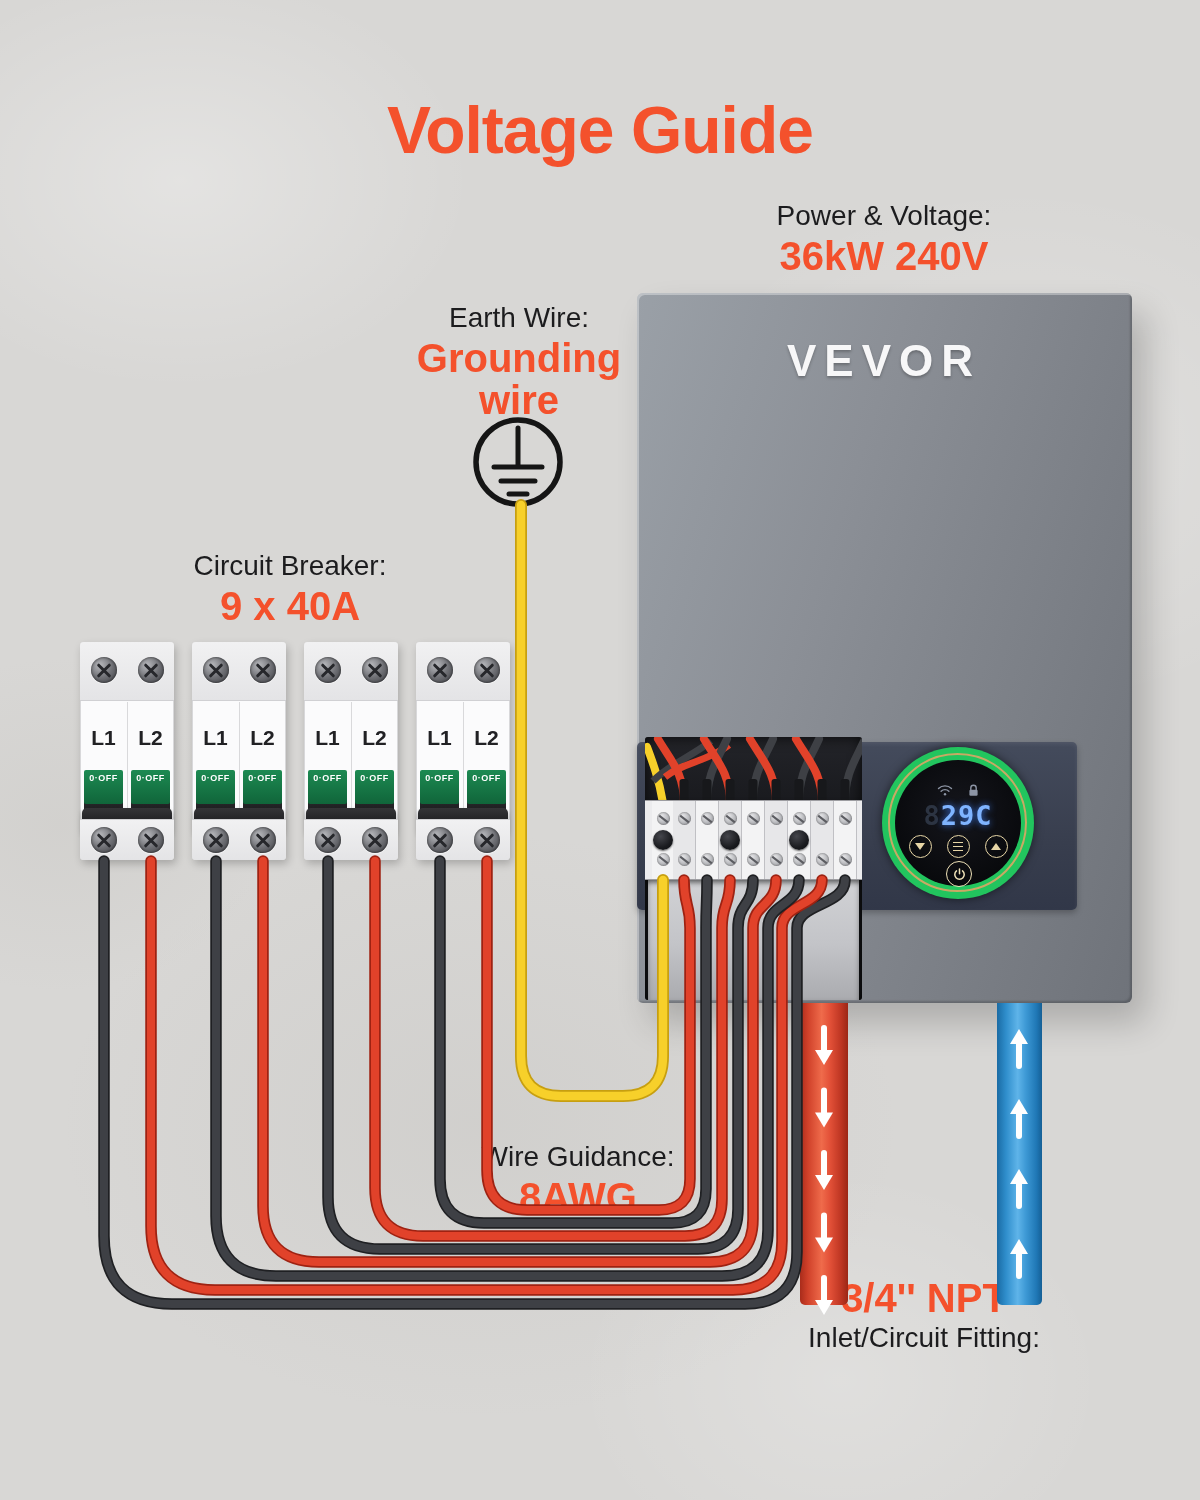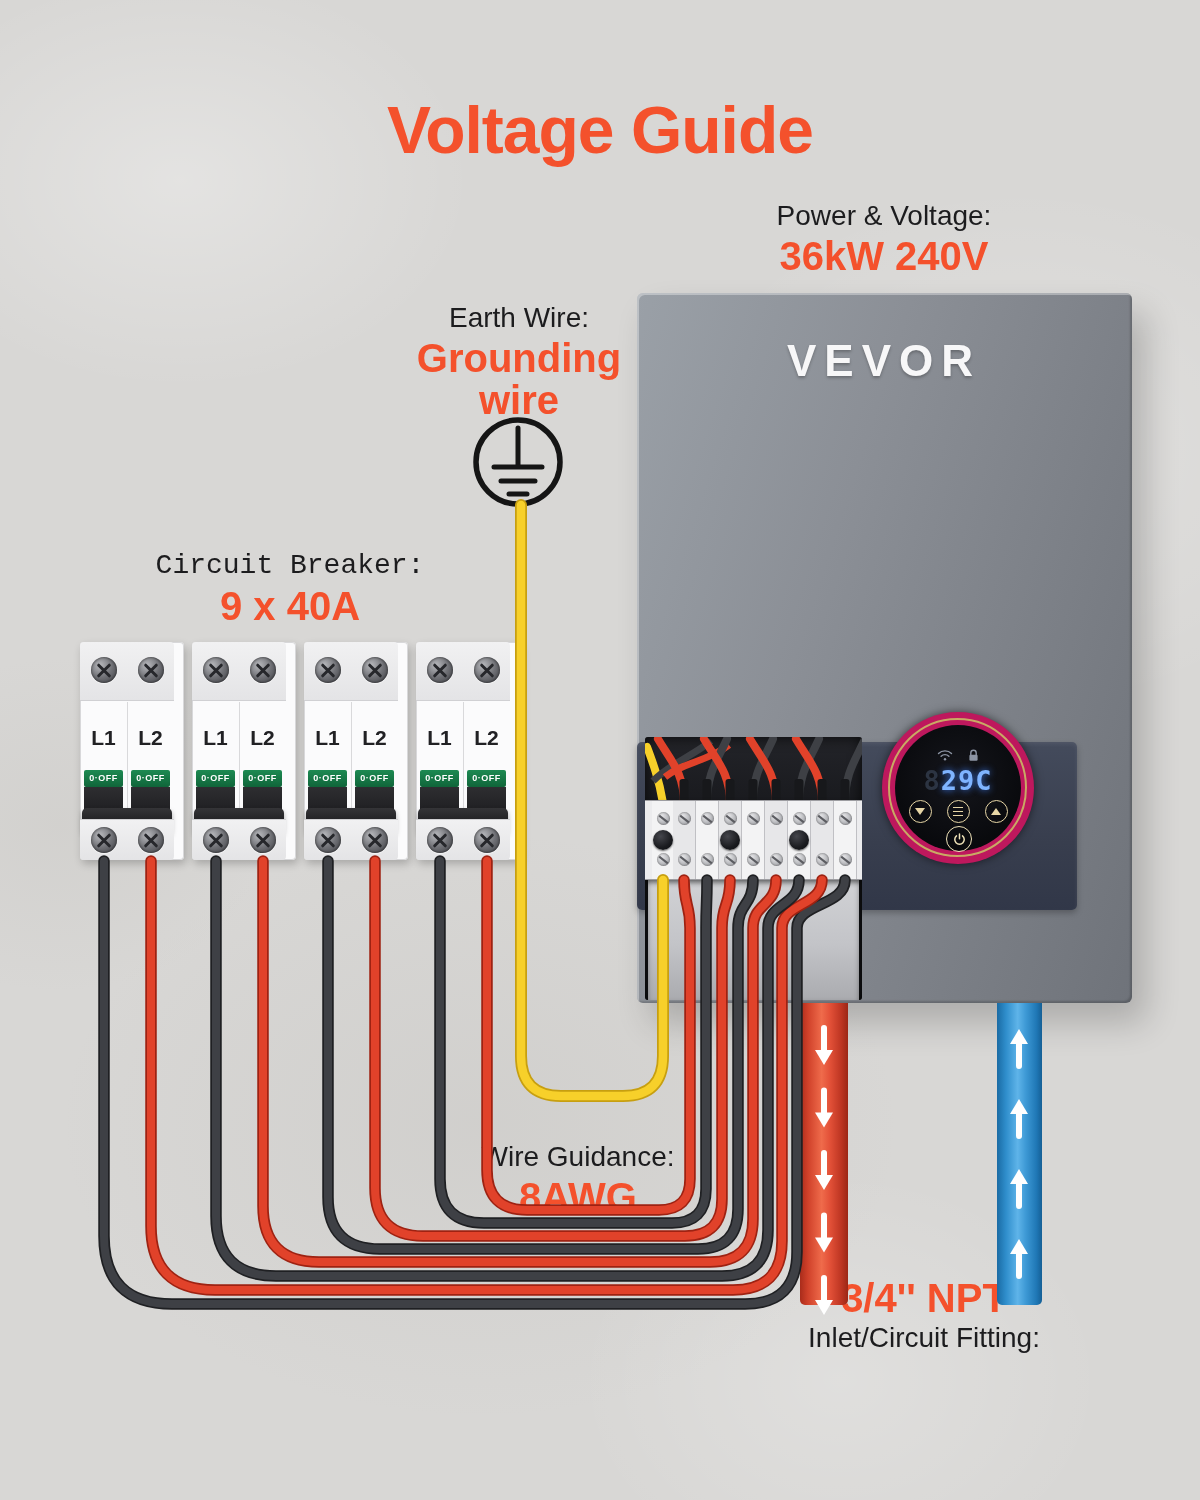--- a/index.html
+++ b/index.html
@@ -32,42 +32,42 @@
     background:linear-gradient(180deg,#d2d3d6,#c3c4c8 55%,#aaabaf);box-shadow:inset 0 3px 5px rgba(0,0,0,.35);}
   .strip{position:absolute;left:0px;top:63px;width:217px;height:78px;background:#ececee;
     border-top:1px solid #9d9da1;border-bottom:1px solid #9d9da1;box-shadow:0 3px 5px rgba(0,0,0,.45);}
   .seg{position:absolute;top:0;height:78px;border-right:1px solid #c0c0c4;}
   .tscrew{position:absolute;width:13px;height:13px;border-radius:50%;
     background:radial-gradient(circle at 35% 32%,#e8e8ea,#b9babe 55%,#86878c);box-shadow:inset 0 0 2px rgba(0,0,0,.5);}
   .tscrew::before{content:"";position:absolute;left:1px;top:5.5px;width:11px;height:2px;background:#5b5c61;transform:rotate(38deg);}
   .hex{position:absolute;width:20px;height:20px;border-radius:50%;background:radial-gradient(circle at 38% 32%,#45464c,#1a1b1f 60%,#0b0c0f);box-shadow:0 1px 2px rgba(0,0,0,.6);}
   
   .breaker{position:absolute;top:642px;width:94px;height:218px;border-radius:4px;background:#fbfbfc;
-    box-shadow:2px 4px 9px rgba(0,0,0,.22), inset 0 0 0 1px #d8d8da;padding-left:10px;}
+    box-shadow:2px 4px 9px rgba(0,0,0,.22), inset 0 0 0 1px #d8d8da;}
   .bk-top,.bk-bot{position:absolute;left:0;width:94px;background:linear-gradient(180deg,#f1f1f2,#e4e4e6);}
   .bk-top{top:0;height:58px;border-radius:4px 4px 0 0;border-bottom:1px solid #d0d0d3;}
   .bk-bot{bottom:0;height:40px;border-radius:0 0 4px 4px;border-top:1px solid #d0d0d3;}
   .screw{position:absolute;width:26px;height:26px;border-radius:50%;
     background:radial-gradient(circle at 35% 32%,#b9babe,#707176 50%,#3c3d42);box-shadow:inset 0 0 3px rgba(0,0,0,.7),0 1px 1px rgba(255,255,255,.6);}
   .screw::before,.screw::after{content:"";position:absolute;left:4px;top:11.5px;width:18px;height:3px;background:#26272b;border-radius:2px;}
   .screw::before{transform:rotate(45deg);} .screw::after{transform:rotate(-45deg);}
   .pole-label{position:absolute;top:84px;font-size:21px;font-weight:bold;color:#212124;width:47px;text-align:center;}
   .seam{position:absolute;left:46.5px;top:60px;width:1px;height:118px;background:#d9d9db;}
-  .badge{position:absolute;top:128px;width:39px;height:17px;background:linear-gradient(180deg,#1d8a52,#10653a);
+  .badge{position:absolute;top:128px;width:39px;height:34px;background:linear-gradient(180deg,#1d8a52,#10653a);
     color:#fff;font-size:9px;font-weight:bold;text-align:center;line-height:17px;letter-spacing:.5px;border-radius:2px;}
   .lever{position:absolute;top:145px;width:39px;height:28px;background:linear-gradient(180deg,#2e2e31,#1d1d20);}
   .handlebar{position:absolute;left:2px;top:166px;width:90px;height:26px;border-radius:5px;
     background:linear-gradient(180deg,#343437,#1f1f22 55%,#141417);box-shadow:0 3px 5px rgba(0,0,0,.35);}
   .handlebar::after{content:"";position:absolute;left:14px;top:14px;width:62px;height:5px;border-radius:3px;background:#0c0c0e;box-shadow:0 1px 0 rgba(255,255,255,.12);}
   
   .pipe{position:absolute;top:1003px;height:302px;border-radius:0 0 5px 5px;}
   .pipe.red{left:800px;width:48px;background:linear-gradient(90deg,#a92c1b 0%,#cf4029 16%,#ef6b4b 45%,#e35138 62%,#bd3522 86%,#9c2716 100%);}
   .pipe.blue{left:997px;width:45px;background:linear-gradient(90deg,#1a6ba4 0%,#2f8ecc 20%,#5fb4e9 46%,#3d99d5 64%,#1f77b5 88%,#155f95 100%);}
   
-  .bezel{left:882px;top:712px;width:152px;height:152px;border-radius:50%;background:#be185d;box-shadow:0 0 10px rgba(0,0,0,.55);}
+  .bezel{left:882px;top:747px;width:152px;height:152px;border-radius:50%;background:#22c55e;box-shadow:0 0 10px rgba(0,0,0,.55);}
   .goldring{position:absolute;left:6px;top:6px;width:135px;height:135px;border-radius:50%;border:2.5px solid #c9a964;}
   .face{position:absolute;left:13px;top:13px;width:126px;height:126px;border-radius:50%;
     background:radial-gradient(circle at 50% 42%,#15161c,#08090c 75%);}
   .disp-icons{position:absolute;left:0;top:24px;width:126px;display:flex;justify-content:center;gap:14px;}
   .digits{position:absolute;left:0;top:40px;width:126px;text-align:center;
     font-family:"DejaVu Sans Mono",monospace;font-size:27px;font-weight:bold;letter-spacing:1px;}
   .digits .ghost{color:#2c3442;}
   .digits .temp{color:#7fb4ff;text-shadow:0 0 7px rgba(64,130,255,.85);}
   .btnrow{position:absolute;left:0;top:75px;width:126px;display:flex;justify-content:center;gap:15px;}
   .tbtn{width:21px;height:21px;border-radius:50%;border:1.5px solid #e7d6a6;display:flex;align-items:center;justify-content:center;}
@@ -86,21 +86,21 @@
 
 <div class="abs ctr title" style="left:600px;top:92px;">Voltage Guide</div>
 
 <div class="abs ctr cap" style="left:884px;top:200px;">Power &amp; Voltage:</div>
 <div class="abs ctr val" style="left:884px;top:236px;">36kW 240V</div>
 
 <div class="abs ctr cap" style="left:519px;top:302px;">Earth Wire:</div>
 <div class="abs ctr val" style="left:519px;top:338px;">Grounding</div>
 <div class="abs ctr val" style="left:519px;top:380px;">wire</div>
 
-<div class="abs ctr cap" style="left:290px;top:550px;font-family:Liberation Mono, monospace;">Circuit Breaker:</div>
+<div class="abs ctr cap" style="left:290px;top:550px;">Circuit Breaker:</div>
 <div class="abs ctr val" style="left:290px;top:586px;">9 x 40A</div>
 
 <div class="abs ctr cap" style="left:578px;top:1141px;">Wire Guidance:</div>
 <div class="abs ctr val" style="left:578px;top:1177px;">8AWG</div>
 
 <div class="abs ctr cap" style="left:924px;top:1322px;">Inlet/Circuit Fitting:</div>
 <div class="abs ctr val" style="left:924px;top:1278px;">3/4'' NPT</div>
 
 <div id="breakers">
     <div class="breaker" style="left: 80px;">

